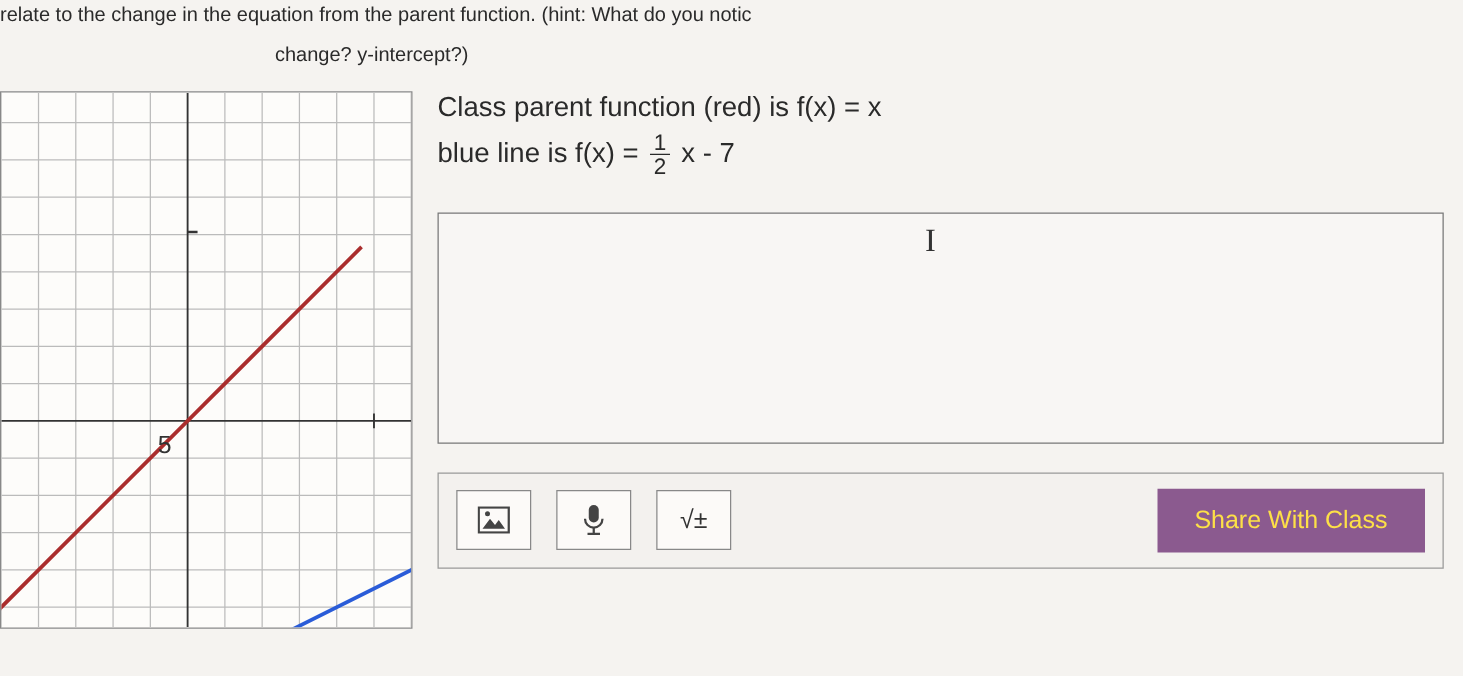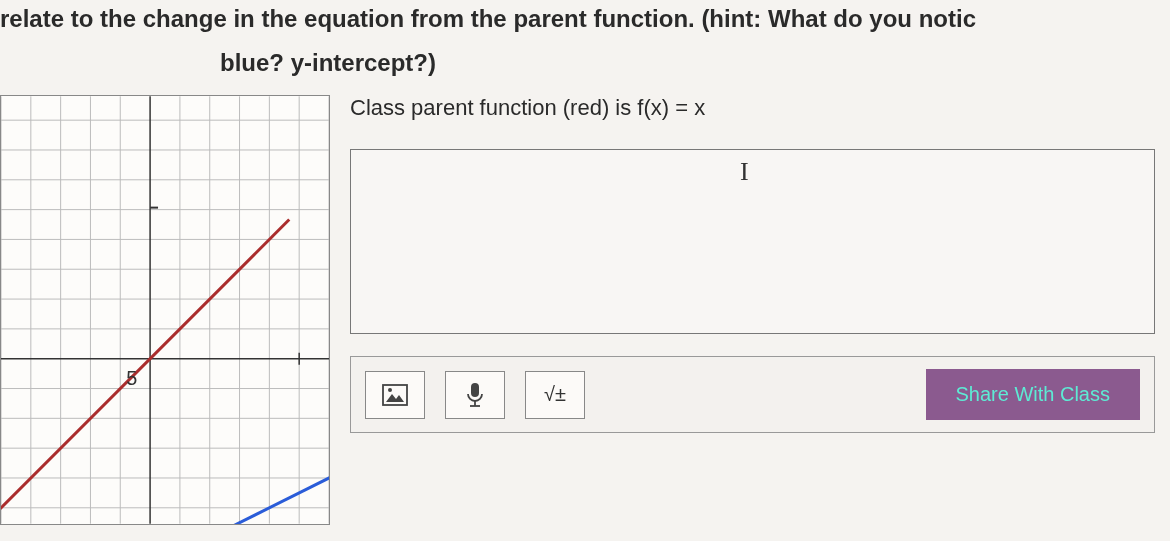--- a/index.html
+++ b/index.html
@@ -9,22 +9,22 @@
     }
     body {
       font-family: Arial, Helvetica, sans-serif;
       background: #f5f3f0;
       width: 1170px;
       height: 541px;
       overflow: hidden;
       position: relative;
     }
     .question-text {
-      font-size: 24px;
-      font-weight: bold;
+      font-size: 16px;
+      font-weight: normal;
       color: #2a2a2a;
       padding: 2px 0 8px 0;
       line-height: 1.4;
     }
     .question-line1 {
       padding-left: 0;
     }
     .question-line2 {
       padding-left: 220px;
     }
@@ -103,40 +103,40 @@
       justify-content: center;
       cursor: pointer;
       font-size: 20px;
       color: #333;
     }
     .spacer {
       flex: 1;
     }
     .share-btn {
       background: #8b5a8f;
-      color: #5eead4;
+      color: #fde047;
       font-size: 20px;
       padding: 14px 30px;
       border: none;
       cursor: pointer;
       font-family: inherit;
     }
     .text-cursor {
       position: absolute;
       font-size: 26px;
       color: #333;
       font-family: serif;
       pointer-events: none;
     }
   </style>
 </head>
 <body>
 
 <div class="question-text question-line1">relate to the change in the equation from the parent function. (hint: What do you notic</div>
-<div class="question-text question-line2">blue? y-intercept?)</div>
+<div class="question-text question-line2">change? y-intercept?)</div>
 
 <div class="content-row">
   <div class="graph-container">
     <svg class="graph-svg" viewBox="0 0 330 430">
 
       <g stroke="#bbb" stroke-width="1">
 
         <line x1="0" y1="0" x2="0" y2="430"></line>
         <line x1="30" y1="0" x2="30" y2="430"></line>
         <line x1="60" y1="0" x2="60" y2="430"></line>
@@ -173,20 +173,23 @@
       <line x1="-20" y1="434" x2="290" y2="124" stroke="#aa2d2d" stroke-width="3"></line>
 
       <line x1="0" y1="549" x2="450" y2="324" stroke="#2a5cd8" stroke-width="3"></line>
 
       <text x="126" y="290" font-size="20" fill="#333" font-family="Arial">5</text>
     </svg>
   </div>
 
   <div class="right-side">
     <div class="description-text">Class parent function (red) is f(x) = x</div>
+    <div class="description-text">
+      <span>blue line is f(x) = </span><span class="frac"><span class="num">1</span><span class="den">2</span></span><span> x - 7</span>
+    </div>
 
     <div style="position:relative;">
       <textarea class="answer-box" value="" style=""></textarea>
       <span class="text-cursor" style="top:30px; left:390px;">I</span>
     </div>
 
     <div class="toolbar-container">
       <button class="tool-btn">
         <svg width="26" height="22" viewBox="0 0 26 22">
           <rect x="1" y="1" width="24" height="20" fill="none" stroke="#444" stroke-width="1.8"></rect>

